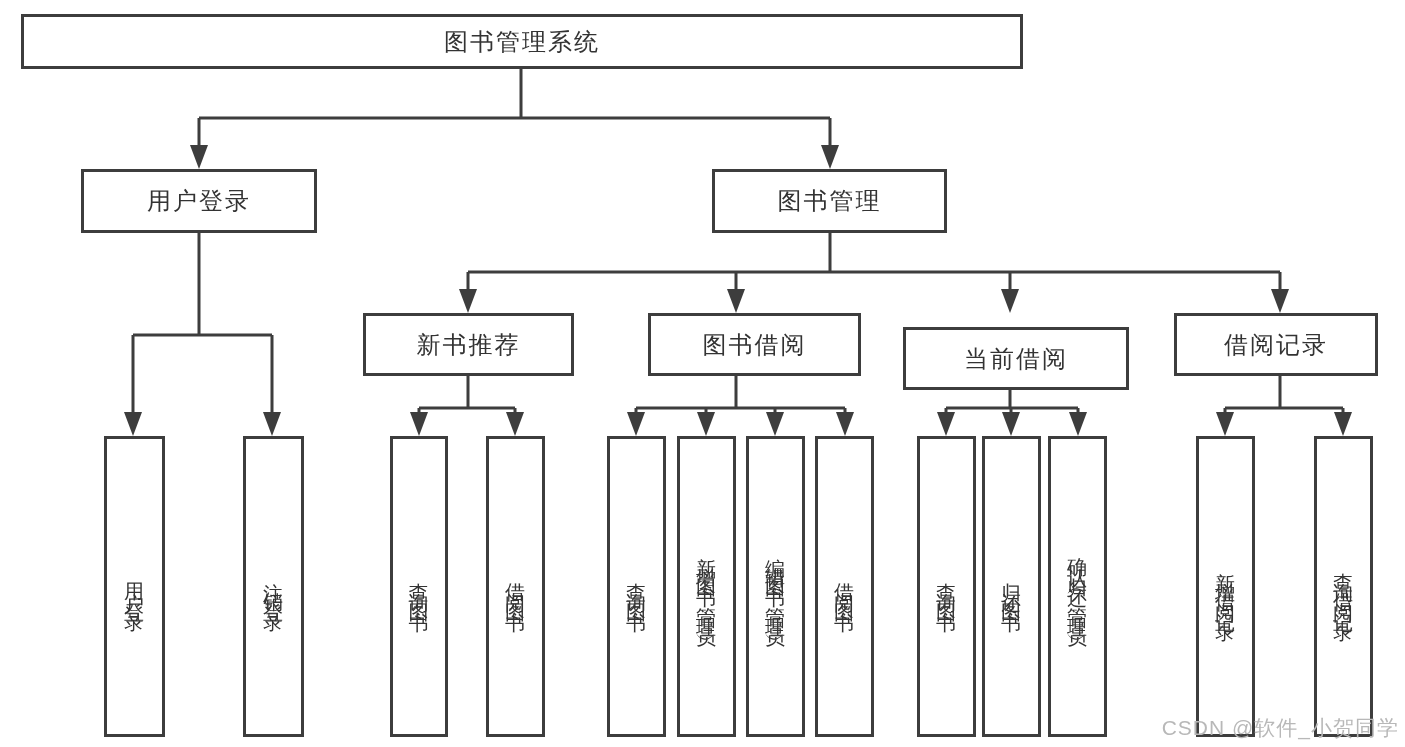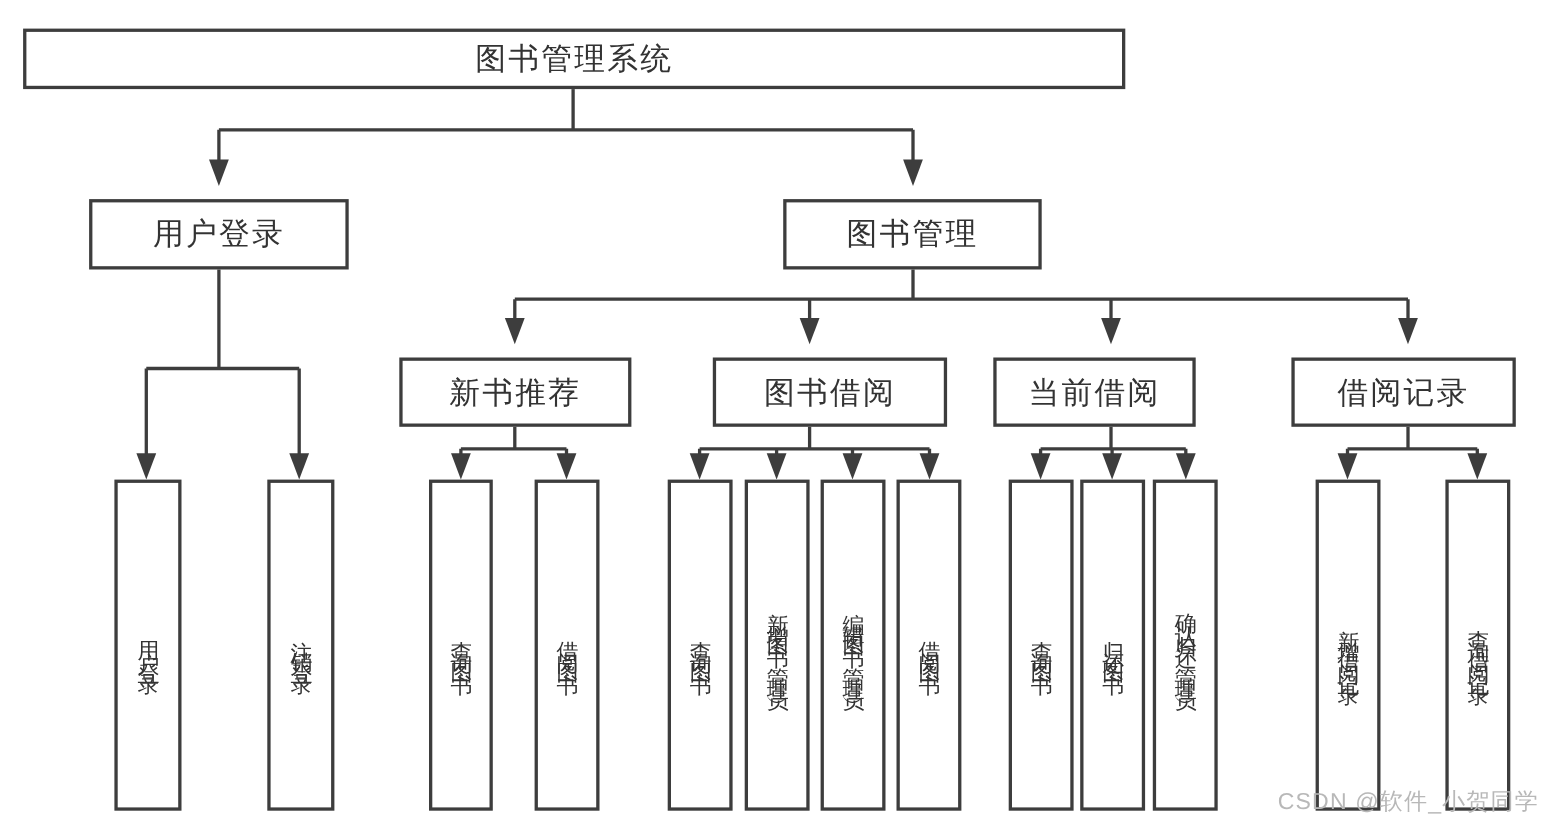--- a/index.html
+++ b/index.html
@@ -28,21 +28,21 @@
   .box {
     position: absolute;
     background: var(--background, #fff);
     border: 3px solid var(--line, #3d3d3d);
     color: var(--text, #333);
     display: flex;
     align-items: center;
     justify-content: center;
     text-align: center;
   }
-  .h-box { font-size: 28px; letter-spacing: 2px; margin-top: 12px; }
+  .h-box { font-size: 24px; letter-spacing: 2px; }
   .v-box {
     writing-mode: vertical-rl;
     text-orientation: mixed;
     font-size: 20px;
     letter-spacing: 10px;
     line-height: 1;
   }
   #watermark {
     position: absolute;
     right: 6px; bottom: 5px;
@@ -94,21 +94,21 @@
     <polygon points="1334,412 1352,412 1343,436"></polygon>
   </svg>
 
   <div class="box h-box" style="left:21px; top:14px; width:1002px; height:55px;">图书管理系统</div>
 
   <div class="box h-box" style="left:81px; top:169px; width:236px; height:64px;">用户登录</div>
   <div class="box h-box" style="left:712px; top:169px; width:235px; height:64px;">图书管理</div>
 
   <div class="box h-box" style="left:363px; top:313px; width:211px; height:63px;">新书推荐</div>
   <div class="box h-box" style="left:648px; top:313px; width:213px; height:63px;">图书借阅</div>
-  <div class="box h-box" style="left:903px; top:313px; width:184px; height:63px;font-family:Liberation Serif, serif;">当前借阅</div>
+  <div class="box h-box" style="left:903px; top:327px; width:226px; height:63px;font-family:Liberation Serif, serif;">当前借阅</div>
   <div class="box h-box" style="left:1174px; top:313px; width:204px; height:63px;">借阅记录</div>
 
   <div class="box v-box" style="left:104px; top:436px; width:61px; height:301px;">用户登录</div>
   <div class="box v-box" style="left:243px; top:436px; width:61px; height:301px;">注销登录</div>
 
   <div class="box v-box" style="left:390px; top:436px; width:58px; height:301px;">查询图书</div>
   <div class="box v-box" style="left:486px; top:436px; width:59px; height:301px;">借阅图书</div>
 
   <div class="box v-box" style="left:607px; top:436px; width:59px; height:301px;">查询图书</div>
   <div class="box v-box" style="left:677px; top:436px; width:59px; height:301px;">新增图书（管理员）</div>

